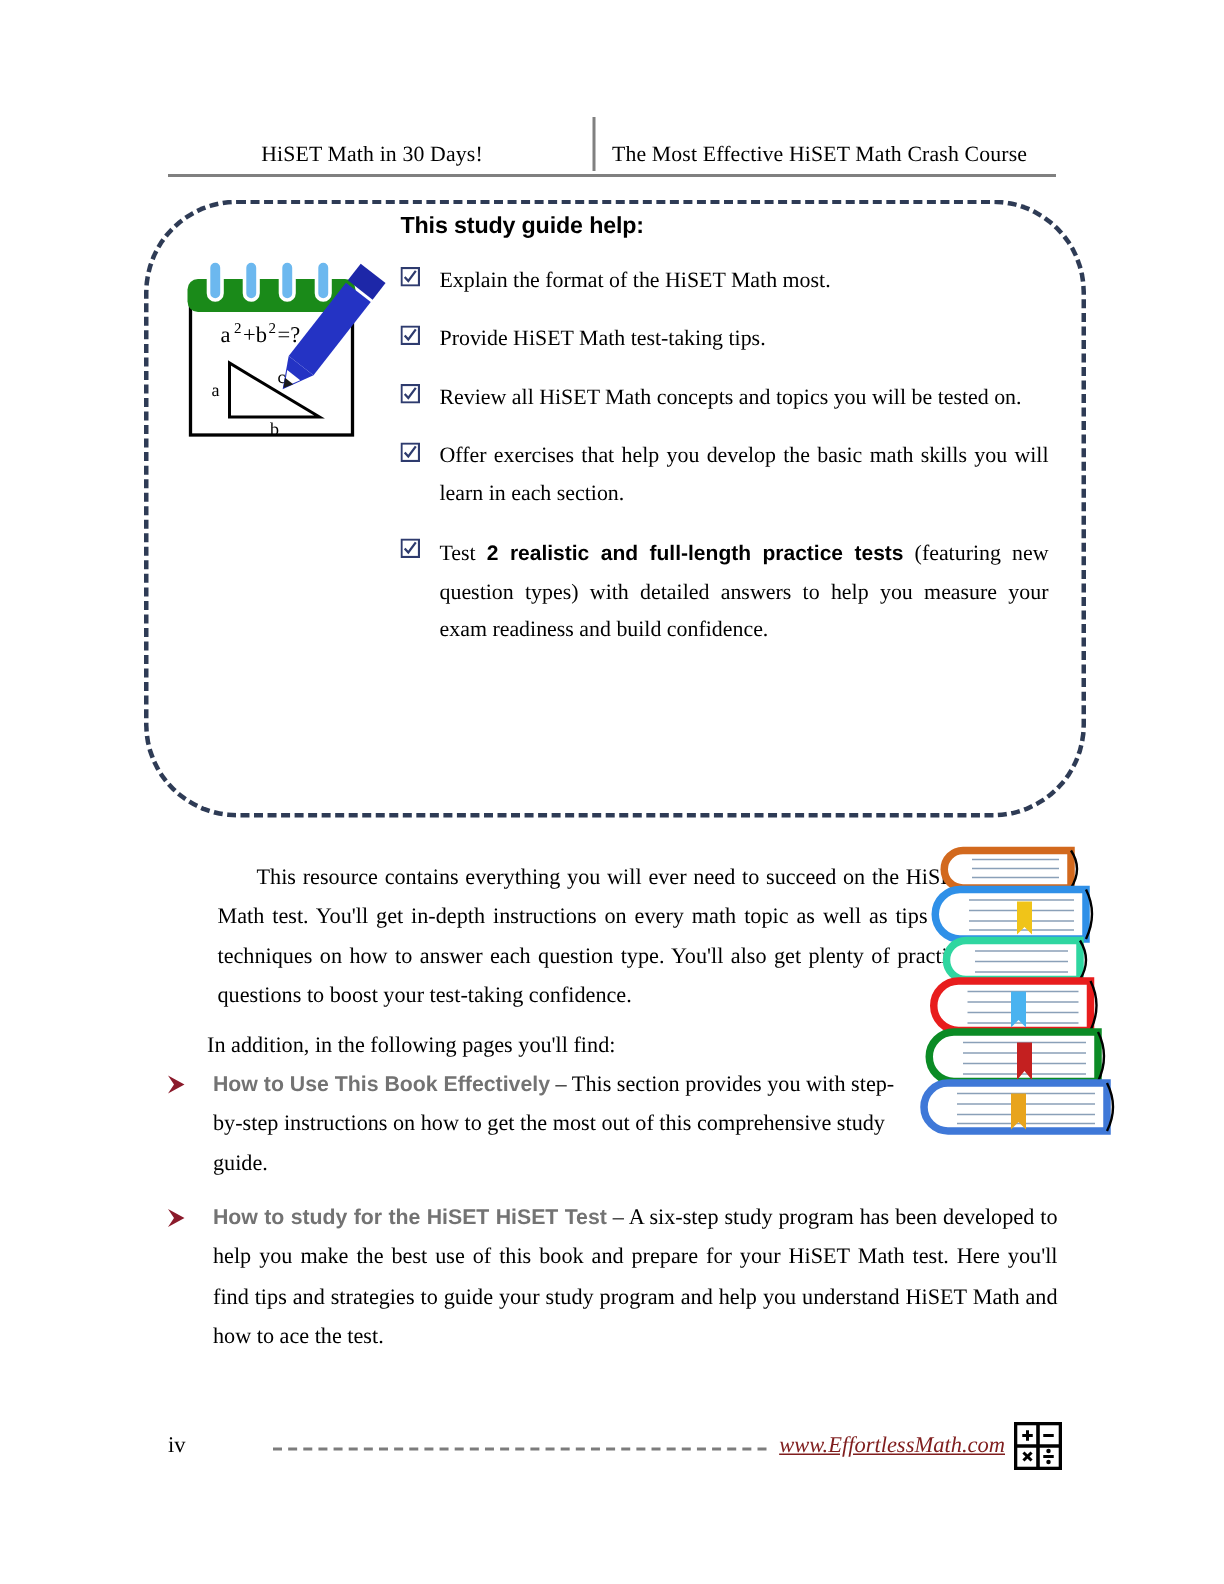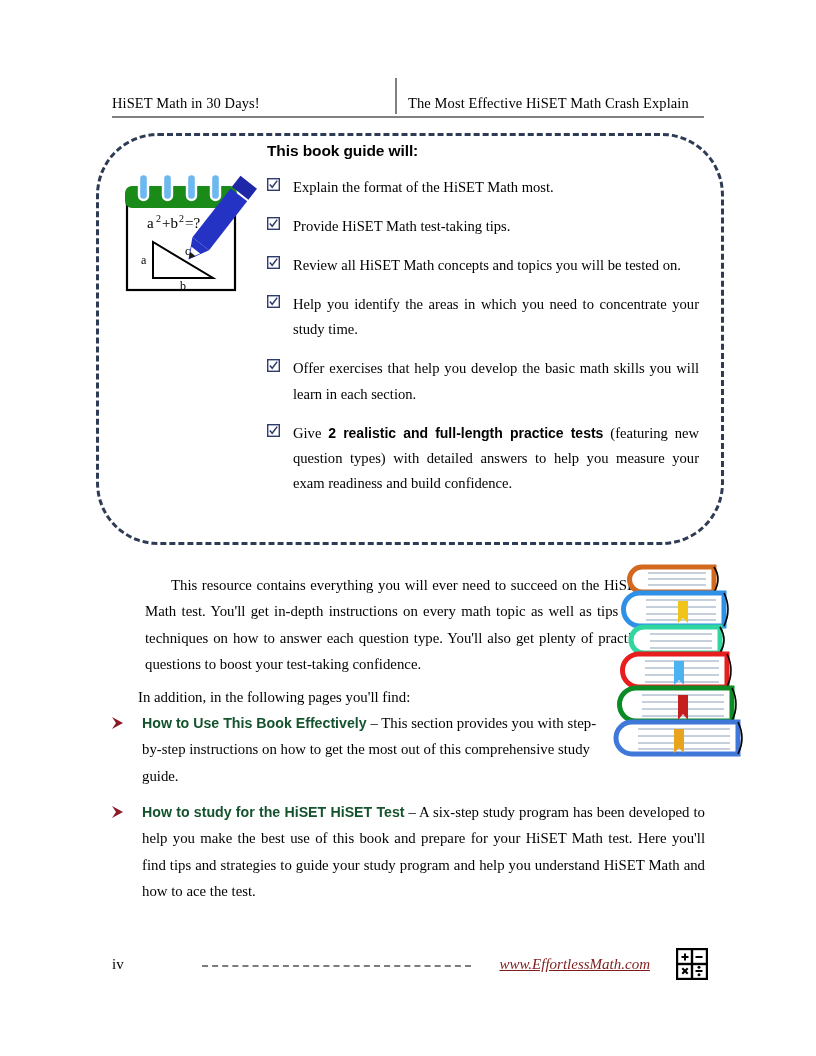--- a/index.html
+++ b/index.html
@@ -24,21 +24,21 @@
     width: 592px;
     height: 42px;
   }
   .header-inner {
     display: flex;
     align-items: flex-end;
     height: 34px;
   }
   .header-left {
     width: 272px;
-    text-align: left;
+    text-align: center;
     padding-right: 11px;
     font-size: 14.5px;
     letter-spacing: 0.1px;
     white-space: nowrap;
   }
   .header-divider {
     width: 2px;
     background: #808080;
     height: 36px;
     align-self: flex-start;
@@ -150,21 +150,21 @@
     margin-top: 5px;
     margin-right: 16px;
   }
   .bullet-text {
     flex: 1 1 auto;
     font-size: 14.8px;
     line-height: 1.79;
   }
   #bullet-2 .bullet-text { text-align: justify; }
   .lead {
-    color: #14532d;
+    color: #737373;
     font-weight: bold;
     font-family: "Liberation Sans", "DejaVu Sans", sans-serif;
     font-size: 14.2px;
     margin-top: 44px;
   }
 
   
   .books {
     position: absolute;
     left: 612px;
@@ -175,21 +175,20 @@
 
   
   .footer {
     position: absolute;
     left: 112px;
     top: 948px;
     width: 596px;
     height: 32px;
     display: flex;
     align-items: center;
-    gap: 20px;
   }
   .page-num {
     font-size: 15px;
     width: 40px;
     flex: 0 0 auto;
   }
   .footer-dash {
     flex: 1 1 auto;
     height: 0;
     border-top: 2.5px dashed #7c7c7c;
@@ -212,21 +211,21 @@
     height: 32px;
   }
 </style>
 </head>
 <body>
 
 <div class="header">
   <div class="header-inner">
     <div class="header-left">HiSET Math in 30 Days!</div>
     <div class="header-divider"></div>
-    <div class="header-right">The Most Effective HiSET Math Crash Explain</div>
+    <div class="header-right">The Most Effective HiSET Math Crash Course</div>
   </div>
   <div class="header-rule"></div>
 </div>
 
 <div class="guide-box">
 
   <div class="notebook">
     <svg viewBox="0 0 150 130" width="150" height="130" xmlns="http://www.w3.org/2000/svg">
 
       <rect x="10" y="30" width="108" height="90" fill="#ffffff" stroke="#000000" stroke-width="2.2"></rect>
@@ -255,21 +254,21 @@
         <rect x="100" y="6" width="21" height="14" fill="#1d27a8"></rect>
         <rect x="100" y="22" width="21" height="62" fill="#2433c4"></rect>
         <path d="M100 84 L121 84 L110.5 104 Z" fill="#2433c4"></path>
         <path d="M105 92 L116 92 L110.5 102 Z" fill="#ffffff"></path>
         <path d="M107 97 L114 97 L110.5 103 Z" fill="#1a1a1a"></path>
       </g>
     </svg>
   </div>
 
   <div class="guide-content">
-    <div class="guide-title">This book guide will:</div>
+    <div class="guide-title">This study guide help:</div>
 
     <div class="check-item">
       <span class="check-box">
         <svg width="13" height="13" viewBox="0 0 13 13" xmlns="http://www.w3.org/2000/svg">
           <rect x="0.7" y="0.7" width="11.6" height="11.6" fill="#ffffff" stroke="#2e3b6e" stroke-width="1.4"></rect>
           <path d="M2.8 6.6 L5.2 9.3 L10.2 2.6" fill="none" stroke="#2e3b6e" stroke-width="1.5"></path>
         </svg>
       </span>
       <span class="check-text">Explain the format of the HiSET Math most.</span>
     </div>
@@ -288,48 +287,39 @@
     <div class="check-item">
       <span class="check-box">
         <svg width="13" height="13" viewBox="0 0 13 13" xmlns="http://www.w3.org/2000/svg">
           <rect x="0.7" y="0.7" width="11.6" height="11.6" fill="#ffffff" stroke="#2e3b6e" stroke-width="1.4"></rect>
           <path d="M2.8 6.6 L5.2 9.3 L10.2 2.6" fill="none" stroke="#2e3b6e" stroke-width="1.5"></path>
         </svg>
       </span>
       <span class="check-text">Review all HiSET Math concepts and topics you will be tested on.</span>
     </div>
 
-    <div class="check-item">
-      <span class="check-box">
-        <svg width="13" height="13" viewBox="0 0 13 13" xmlns="http://www.w3.org/2000/svg">
-          <rect x="0.7" y="0.7" width="11.6" height="11.6" fill="#ffffff" stroke="#2e3b6e" stroke-width="1.4"></rect>
-          <path d="M2.8 6.6 L5.2 9.3 L10.2 2.6" fill="none" stroke="#2e3b6e" stroke-width="1.5"></path>
-        </svg>
-      </span>
-      <span class="check-text justify">Help you identify the areas in which you need to concentrate your study time.</span>
-    </div>
 
     <div class="check-item">
       <span class="check-box">
         <svg width="13" height="13" viewBox="0 0 13 13" xmlns="http://www.w3.org/2000/svg">
           <rect x="0.7" y="0.7" width="11.6" height="11.6" fill="#ffffff" stroke="#2e3b6e" stroke-width="1.4"></rect>
           <path d="M2.8 6.6 L5.2 9.3 L10.2 2.6" fill="none" stroke="#2e3b6e" stroke-width="1.5"></path>
         </svg>
       </span>
       <span class="check-text justify">Offer exercises that help you develop the basic math skills you will learn in each section.</span>
     </div>
 
     <div class="check-item">
       <span class="check-box">
         <svg width="13" height="13" viewBox="0 0 13 13" xmlns="http://www.w3.org/2000/svg">
           <rect x="0.7" y="0.7" width="11.6" height="11.6" fill="#ffffff" stroke="#2e3b6e" stroke-width="1.4"></rect>
           <path d="M2.8 6.6 L5.2 9.3 L10.2 2.6" fill="none" stroke="#2e3b6e" stroke-width="1.5"></path>
         </svg>
       </span>
-      <span class="check-text justify"><span>Give </span><b>2 realistic and full-length practice tests</b><span> (featuring new question types) with detailed answers to help you measure your exam readiness and build confidence.</span></span>
+      <span class="check-text justify"><span>Test </span><b>2 realistic and full-length practice tests</b><span> (featuring new question types) with detailed answers to help you measure your exam readiness and build confidence.</span></span>
     </div>
   </div>
 </div>
 
 <div class="para" id="para-resource">This resource contains everything you will ever need to succeed on the HiSET Math test. You'll get in-depth instructions on every math topic as well as tips and techniques on how to answer each question type. You'll also get plenty of practice questions to boost your test-taking confidence.</div>
 <div class="para" id="para-addition">In addition, in the following pages you'll find:</div>
 
 <div class="bullet-row" id="bullet-1">
   <span class="arrow-icon">
     <svg width="16" height="16" viewBox="0 0 16 16" xmlns="http://www.w3.org/2000/svg">

